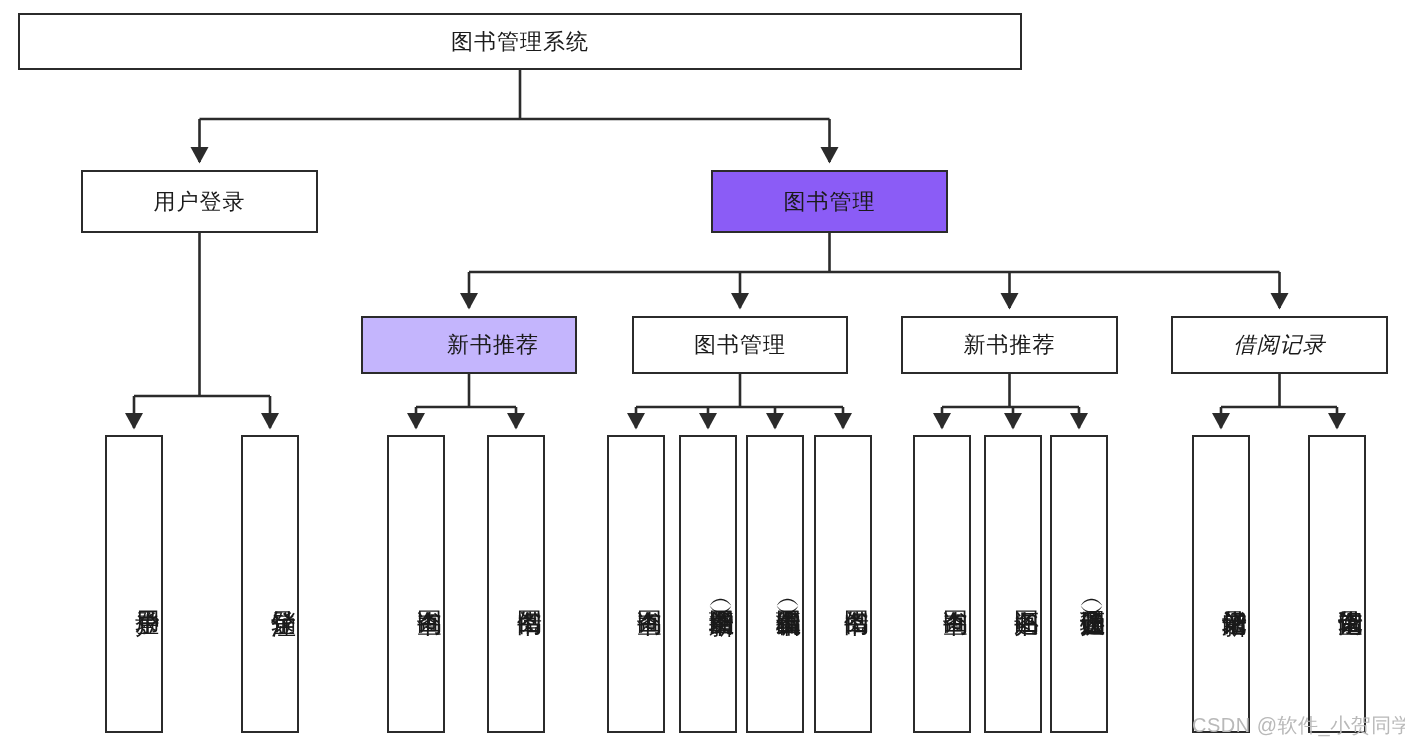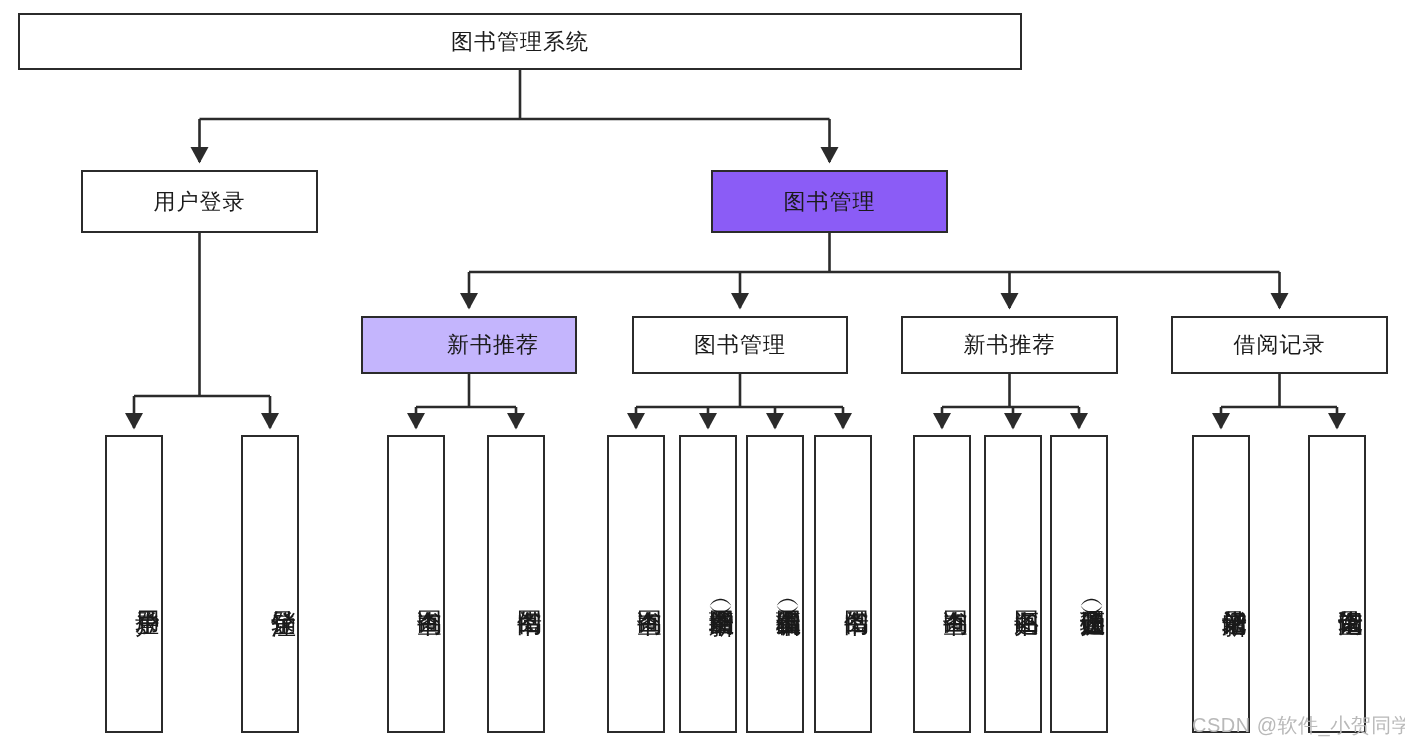--- a/index.html
+++ b/index.html
@@ -131,21 +131,21 @@
 
   <div class="node horizontal" id="node-l3-0" style="left: 361px; top: 316px; width: 216px; height: 58px; border-color: rgb(43, 43, 43); background: #c4b5fd; color: rgb(26, 26, 26); padding-left: 48px;">
     <span>新书推荐</span>
   </div>
   <div class="node horizontal" id="node-l3-1" style="left: 632px; top: 316px; width: 216px; height: 58px; border-color: rgb(43, 43, 43); background: rgb(255, 255, 255); color: rgb(26, 26, 26);">
     <span>图书管理</span>
   </div>
   <div class="node horizontal" id="node-l3-2" style="left: 901px; top: 316px; width: 217px; height: 58px; border-color: rgb(43, 43, 43); background: rgb(255, 255, 255); color: rgb(26, 26, 26);">
     <span>新书推荐</span>
   </div>
-  <div class="node horizontal" id="node-l3-3" style="left: 1171px; top: 316px; width: 217px; height: 58px; border-color: rgb(43, 43, 43); background: rgb(255, 255, 255); color: rgb(26, 26, 26);">
+  <div class="node horizontal" id="node-l3-3" style="left: 1171px; top: 316px; width: 217px; height: 58px; border-color: rgb(43, 43, 43); background: rgb(255, 255, 255); color: rgb(26, 26, 26); font-style: italic;">
     <span>借阅记录</span>
   </div>
 
   <div class="node vertical" id="node-leaf-0" style="left: 105px; top: 435px; width: 58px; height: 298px; border-color: rgb(43, 43, 43); background: rgb(255, 255, 255); color: rgb(26, 26, 26);">
     <span class="vlabel">用户登录</span>
   </div>
   <div class="node vertical" id="node-leaf-1" style="left: 241px; top: 435px; width: 58px; height: 298px; border-color: rgb(43, 43, 43); background: rgb(255, 255, 255); color: rgb(26, 26, 26);">
     <span class="vlabel">注销登录</span>
   </div>
   <div class="node vertical" id="node-leaf-2" style="left: 387px; top: 435px; width: 58px; height: 298px; border-color: rgb(43, 43, 43); background: rgb(255, 255, 255); color: rgb(26, 26, 26);">

